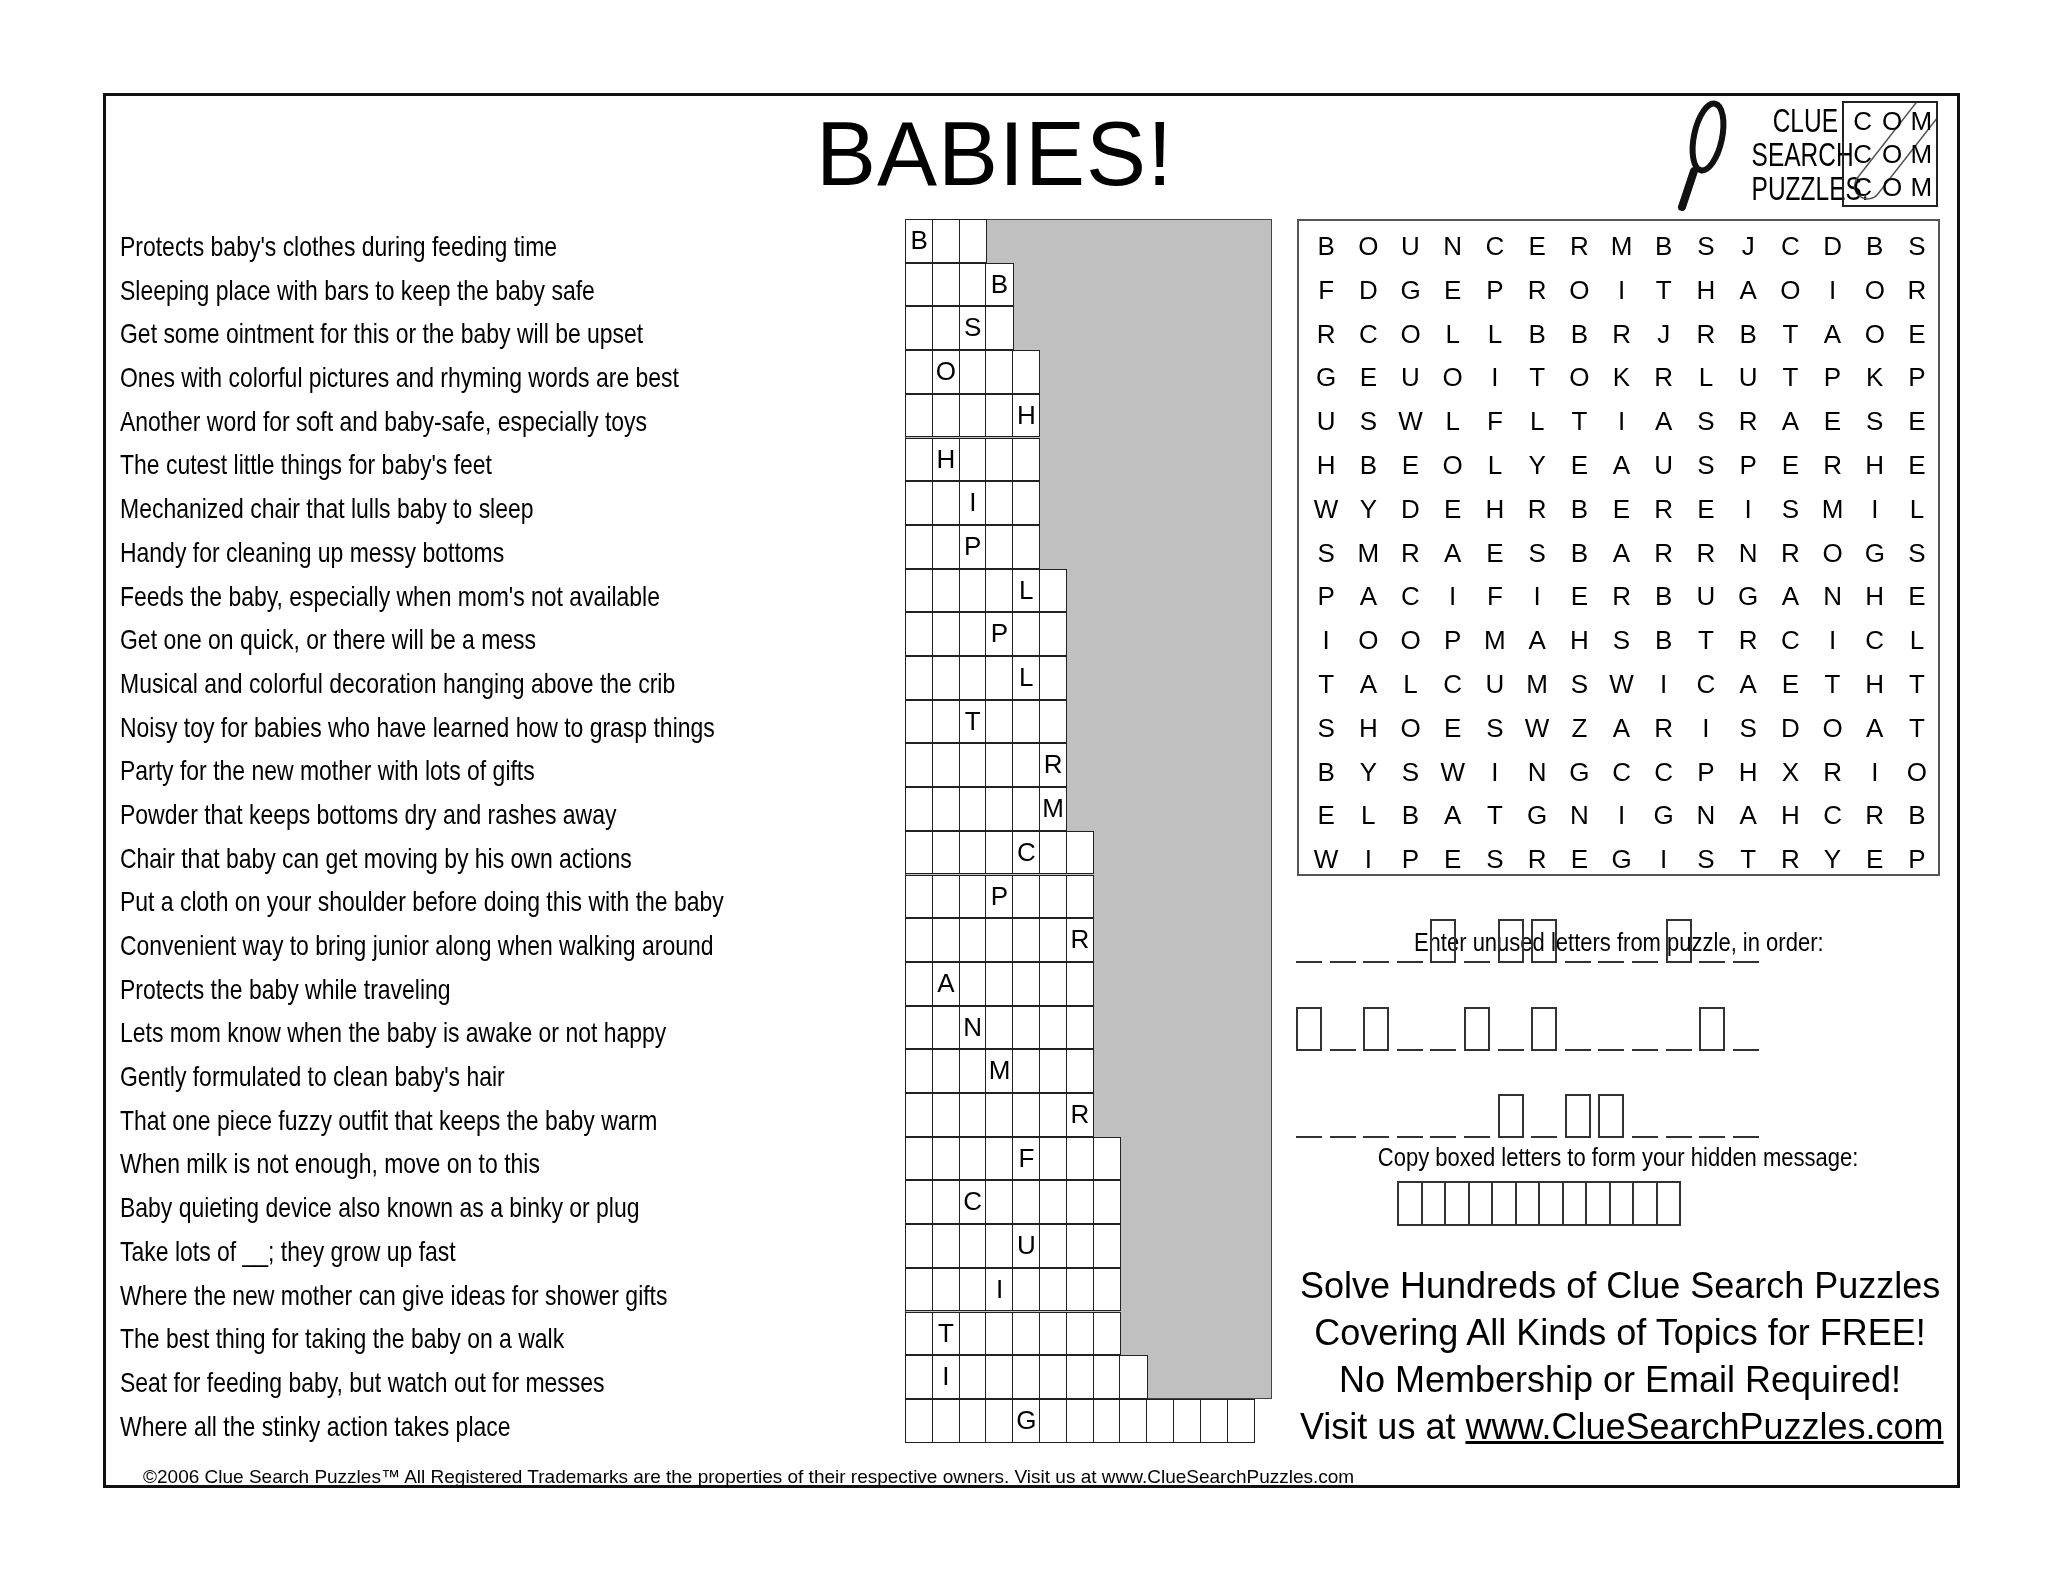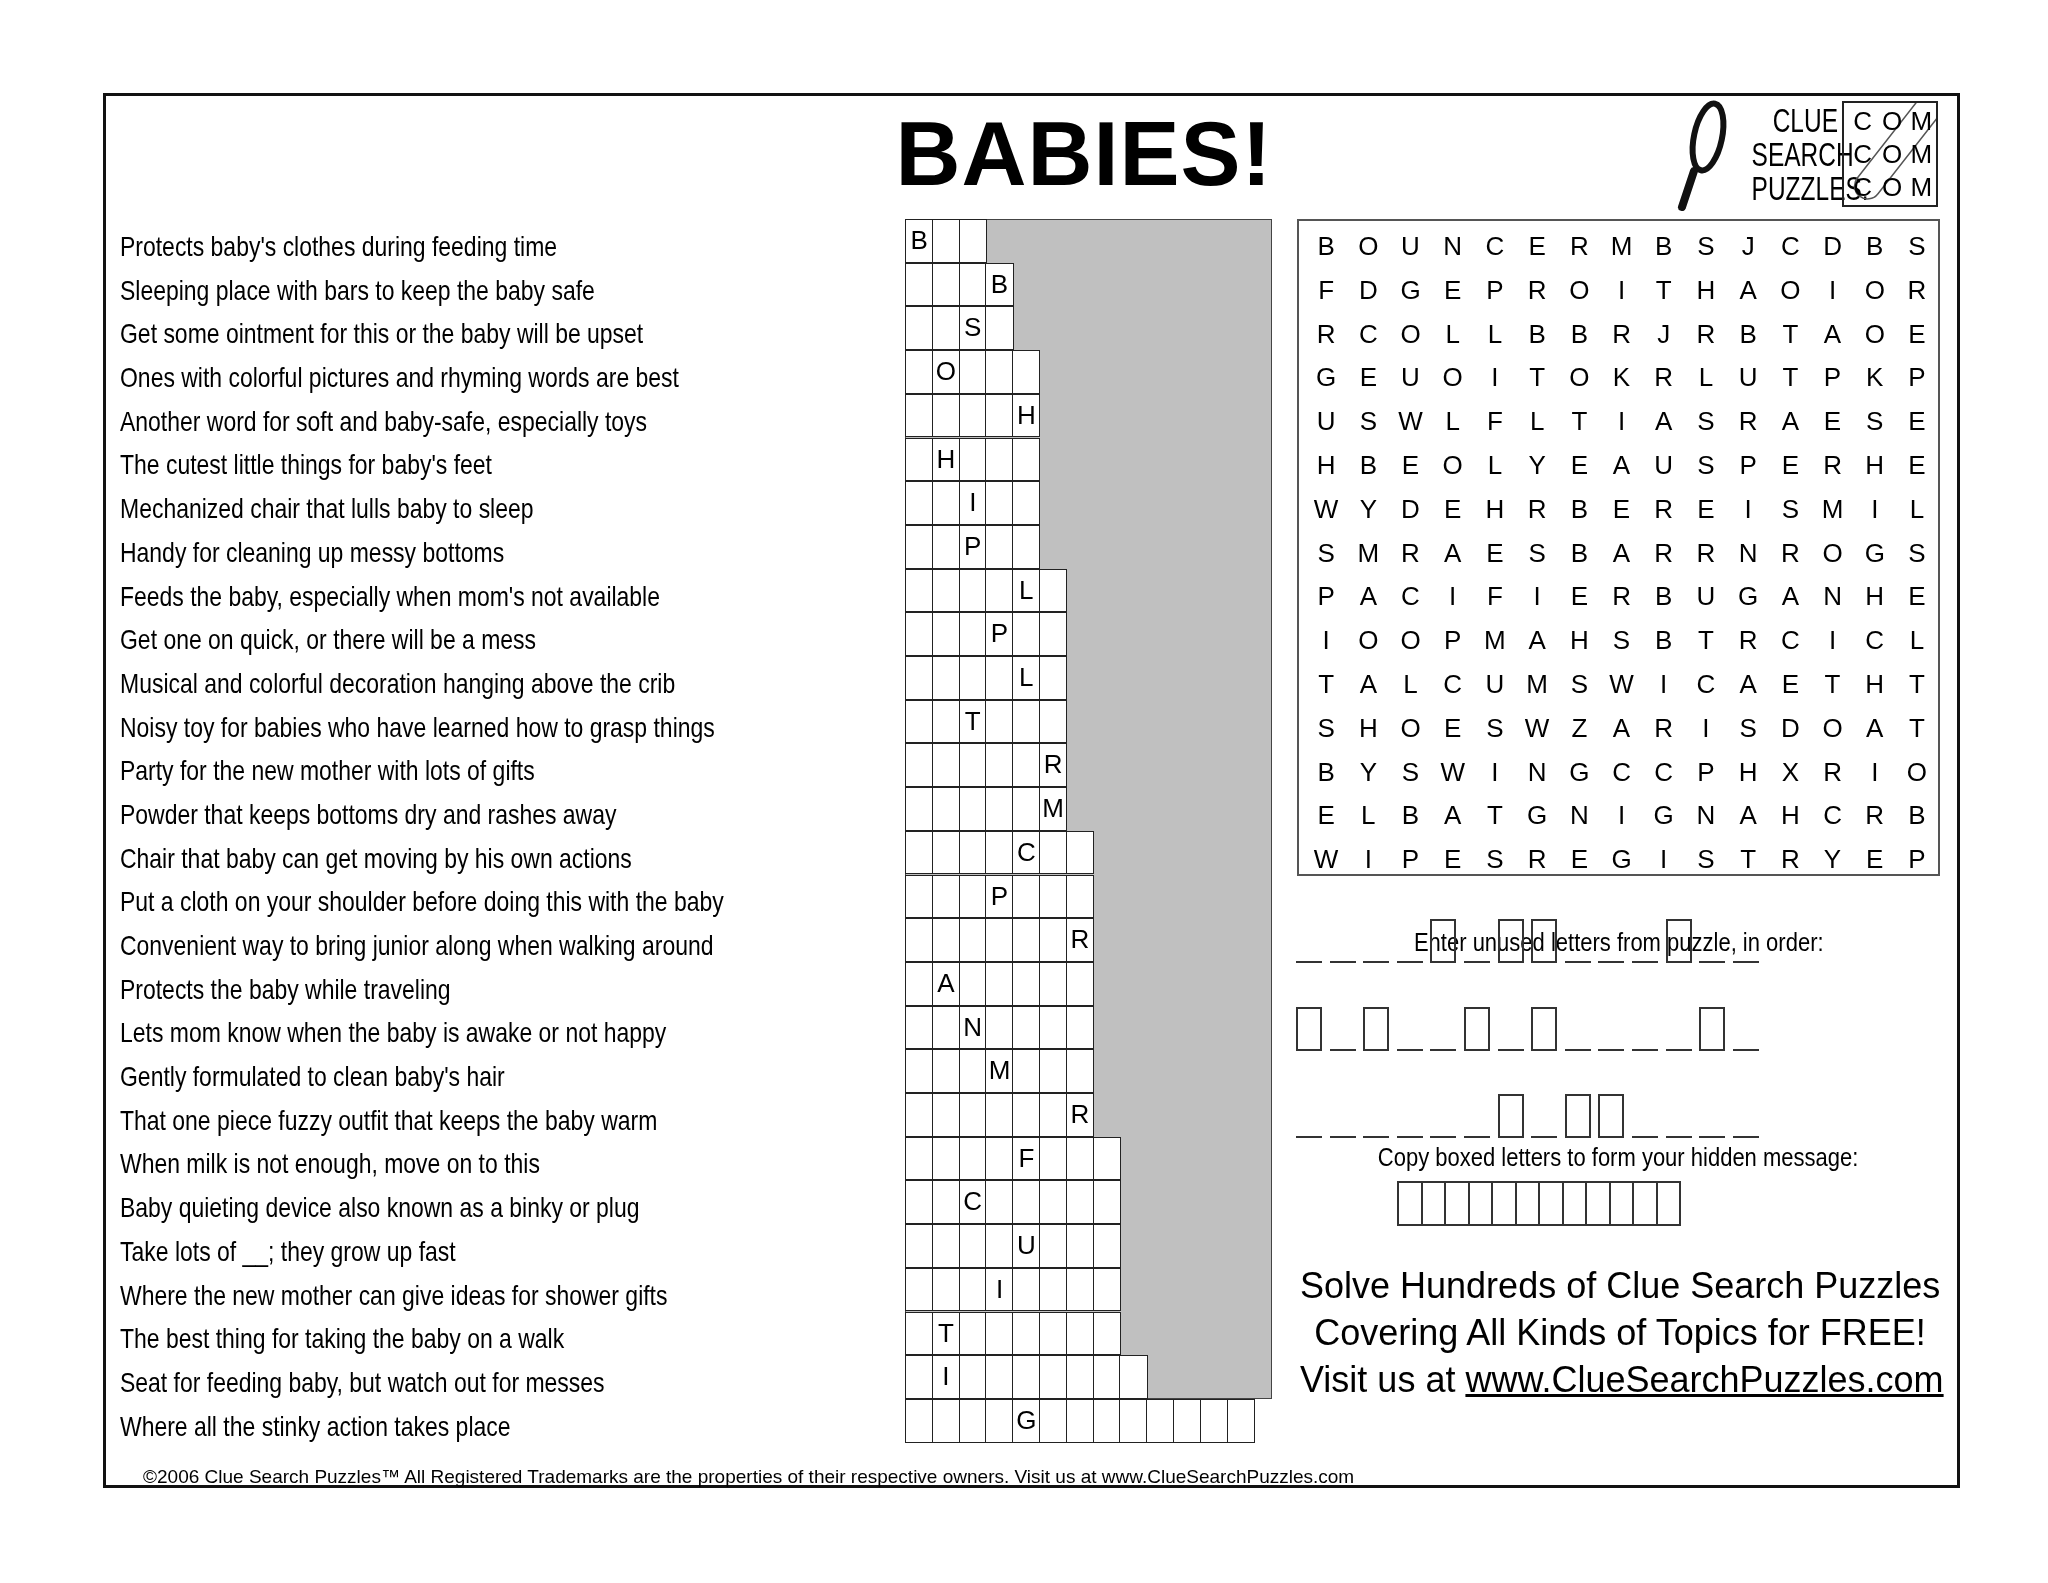--- a/index.html
+++ b/index.html
@@ -1,21 +1,21 @@
 <!DOCTYPE html>
 <html><head>
 <meta charset="utf-8">
 <style>
   html, body { margin: 0; padding: 0; background: #ffffff; }
   body { width: 2048px; height: 1583px; position: relative; overflow: hidden;
          font-family: "Liberation Sans", sans-serif; color: #000; }
   .page-frame { position: absolute; left: 103px; top: 93px; width: 1851px; height: 1389px;
                 border: 3px solid #111; }
-  .title { position: absolute; left: 884px; top: 104px; width: 400px; text-align: center;
-           font-size: 90px; line-height: 100px; font-weight: bold; letter-spacing: 1px; }
+  .title { position: absolute; left: 816px; top: 104px; width: 400px; text-align: left;
+           font-size: 90px; line-height: 100px; font-weight: normal; letter-spacing: 1px; }
 
   
   .clues { position: absolute; left: 120px; top: 225px; width: 760px; }
   .clue { height: 43.7px; line-height: 43.7px; font-size: 28px; white-space: nowrap;
           transform: scaleX(0.82); transform-origin: left center; }
 
   
   .xw { position: absolute; left: 905px; top: 219px; width: 368px; height: 1224px; }
   .xw-gray { position: absolute; left: 0; top: 0; width: 367px; height: 1180px; background: #c0c0c0;
              border: 1.5px solid #444; box-sizing: border-box; }
@@ -695,18 +695,19 @@
     <div class="msg-box"></div>
     <div class="msg-box"></div>
     <div class="msg-box"></div>
     <div class="msg-box"></div>
     <div class="msg-box"></div>
   </div>
 
 <div class="promo">
   <div class="promo-line">Solve Hundreds of Clue Search Puzzles</div>
   <div class="promo-line">Covering All Kinds of Topics for FREE!</div>
+  <div class="promo-line">No Membership or Email Required!</div>
   <div class="promo-line">
     <span>Visit us at </span><a>www.ClueSearchPuzzles.com</a>
   </div>
 </div>
 
 <div class="footer">©2006 Clue Search Puzzles™ All Registered Trademarks are the properties of their respective owners. Visit us at www.ClueSearchPuzzles.com</div>
 
 </body></html>

